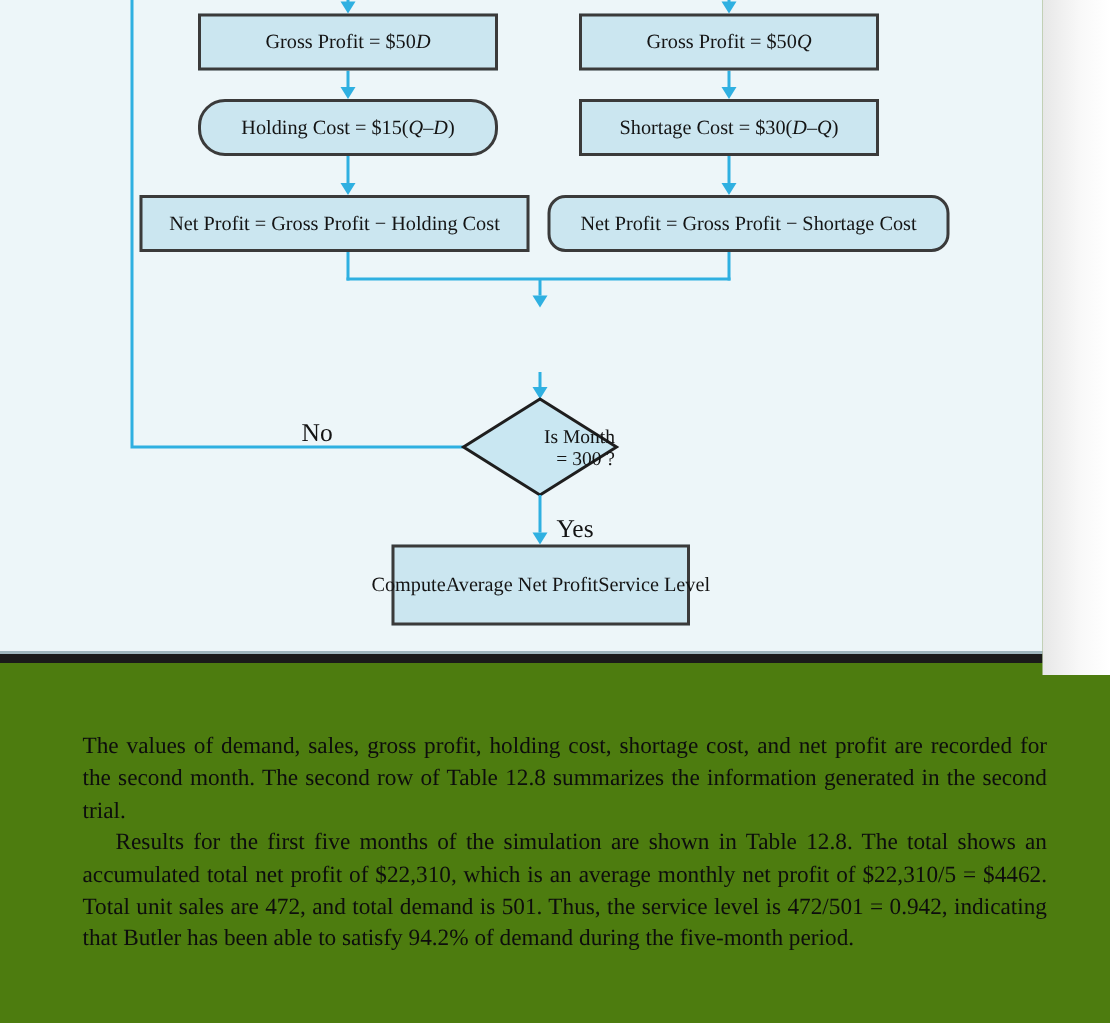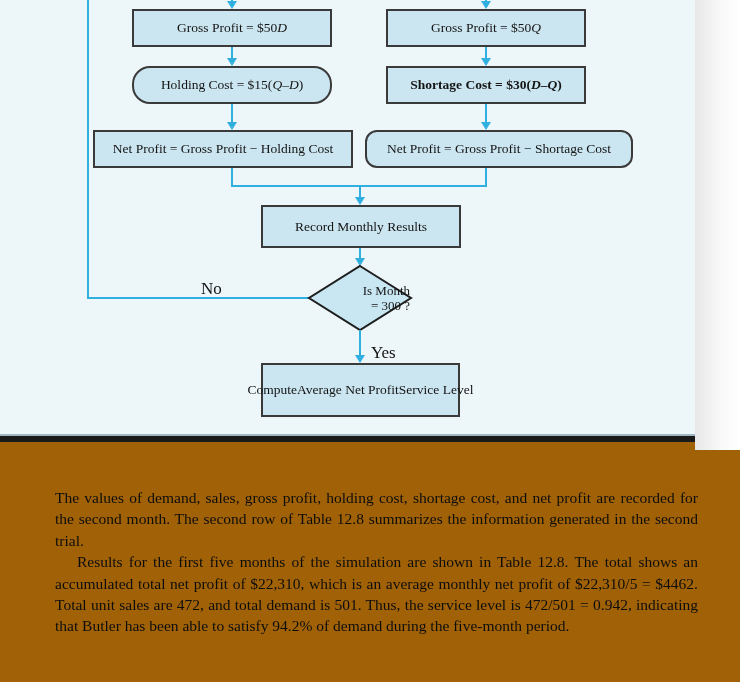--- a/index.html
+++ b/index.html
@@ -1,38 +1,38 @@
 <!DOCTYPE html>
 <html><head>
 <meta charset="utf-8">
 <style>
   html, body { margin: 0; padding: 0; background: #ffffff; }
   #canvas {
     position: relative; width: 740px; height: 682px;
-    background: #a16207; overflow: hidden;
+    background: #4d7c0f; overflow: hidden;
     font-family: "Liberation Serif", "DejaVu Serif", serif;
     color: #111111;
   }
   .figure-panel {
     position: absolute; left: 0; top: 0; width: 695px; height: 434px;
     background: #edf6f9;
   }
   .connector-svg { position: absolute; left: 0; top: 0; }
   .fc-box {
     position: absolute; box-sizing: border-box;
     background: #cbe6f0; border: 2px solid #3a3a3a;
     display: flex; align-items: center; justify-content: center;
     font-size: 13.5px; line-height: 16px; text-align: center;
     color: #141414; white-space: nowrap;
   }
   .fc-box i { font-style: italic; }
   .b1L { left: 132px; top: 9px;   width: 200px; height: 38px; }
   .b1R { left: 386px; top: 9px;   width: 200px; height: 38px; }
   .b2L { left: 132px; top: 66px;  width: 200px; height: 38px; border-radius: 18px; }
-  .b2R { left: 386px; top: 66px;  width: 200px; height: 38px; font-weight: bold; }
+  .b2R { left: 386px; top: 66px;  width: 200px; height: 38px; }
   .b3L { left: 93px;  top: 130px; width: 260px; height: 38px; }
   .b3R { left: 365px; top: 130px; width: 268px; height: 38px; border-radius: 12px; }
   .bRecord  { left: 261px; top: 205px; width: 200px; height: 43px; }
   .bCompute { left: 261px; top: 363px; width: 199px; height: 54px;
               flex-direction: row; line-height: 16px; }
   .decision-text {
     position: absolute; left: 310px; top: 283px; width: 100px;
     text-align: right; font-size: 13px; line-height: 15px; color: #141414;
   }
   .branch-label {
@@ -118,21 +118,20 @@
         <i>Q</i>
         <span>)</span>
       </div>
     <div class="fc-box b3L">
         <span>Net Profit = Gross Profit − Holding Cost</span>
       </div>
     <div class="fc-box b3R">
         <span>Net Profit = Gross Profit − Shortage Cost</span>
       </div>
 
-    <div class="fc-box bRecord">Record Monthly Results</div>
 
     <div class="decision-text">
       <div>Is Month</div>
       <div>= 300 ?</div>
     </div>
 
     <div class="branch-label no-label">No</div>
     <div class="branch-label yes-label">Yes</div>
 
     <div class="fc-box bCompute">

